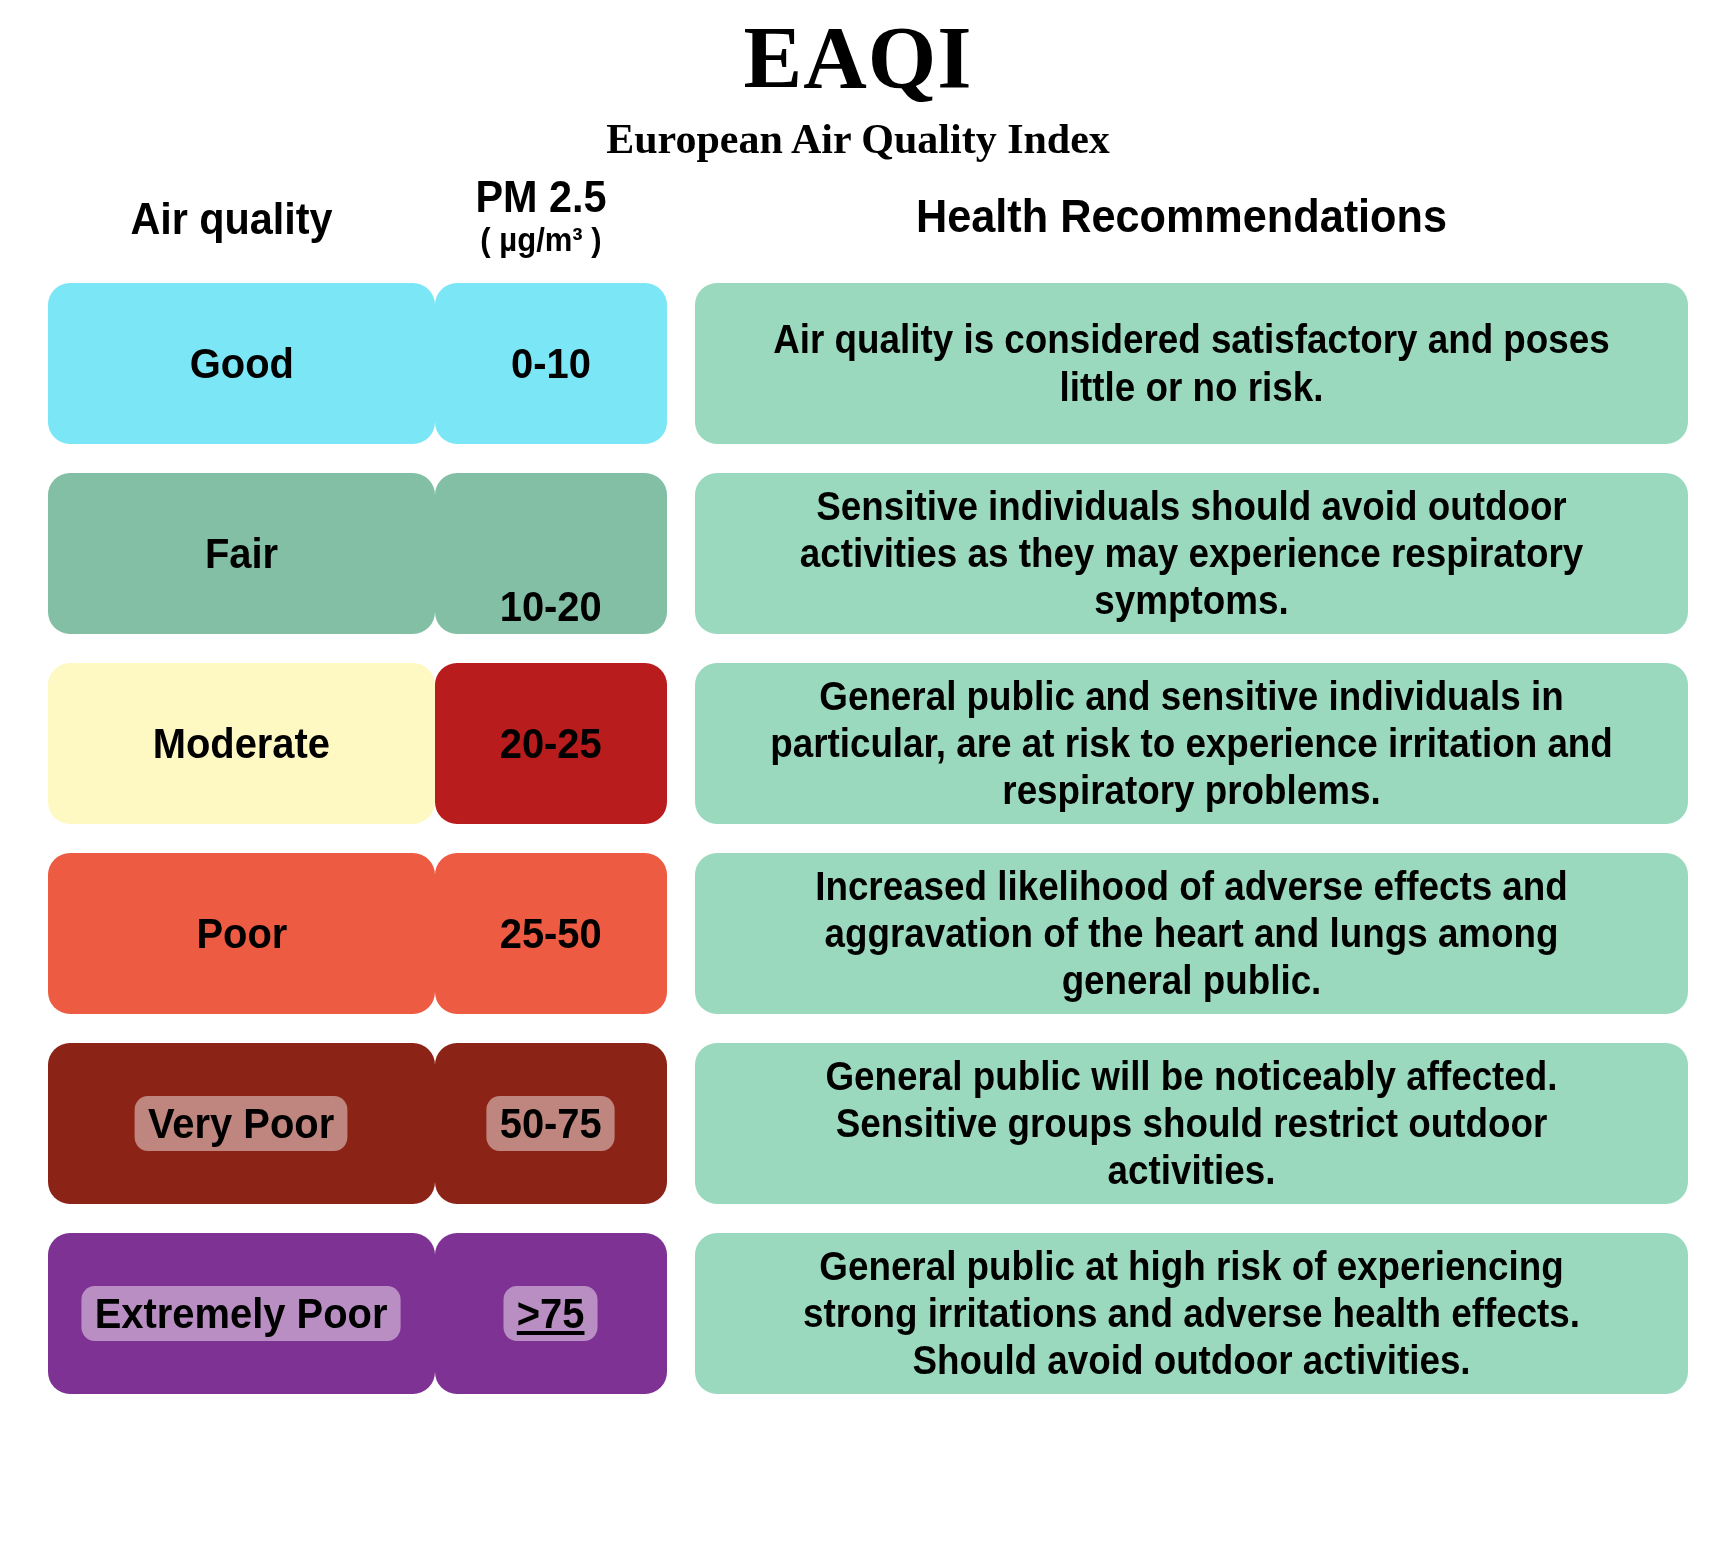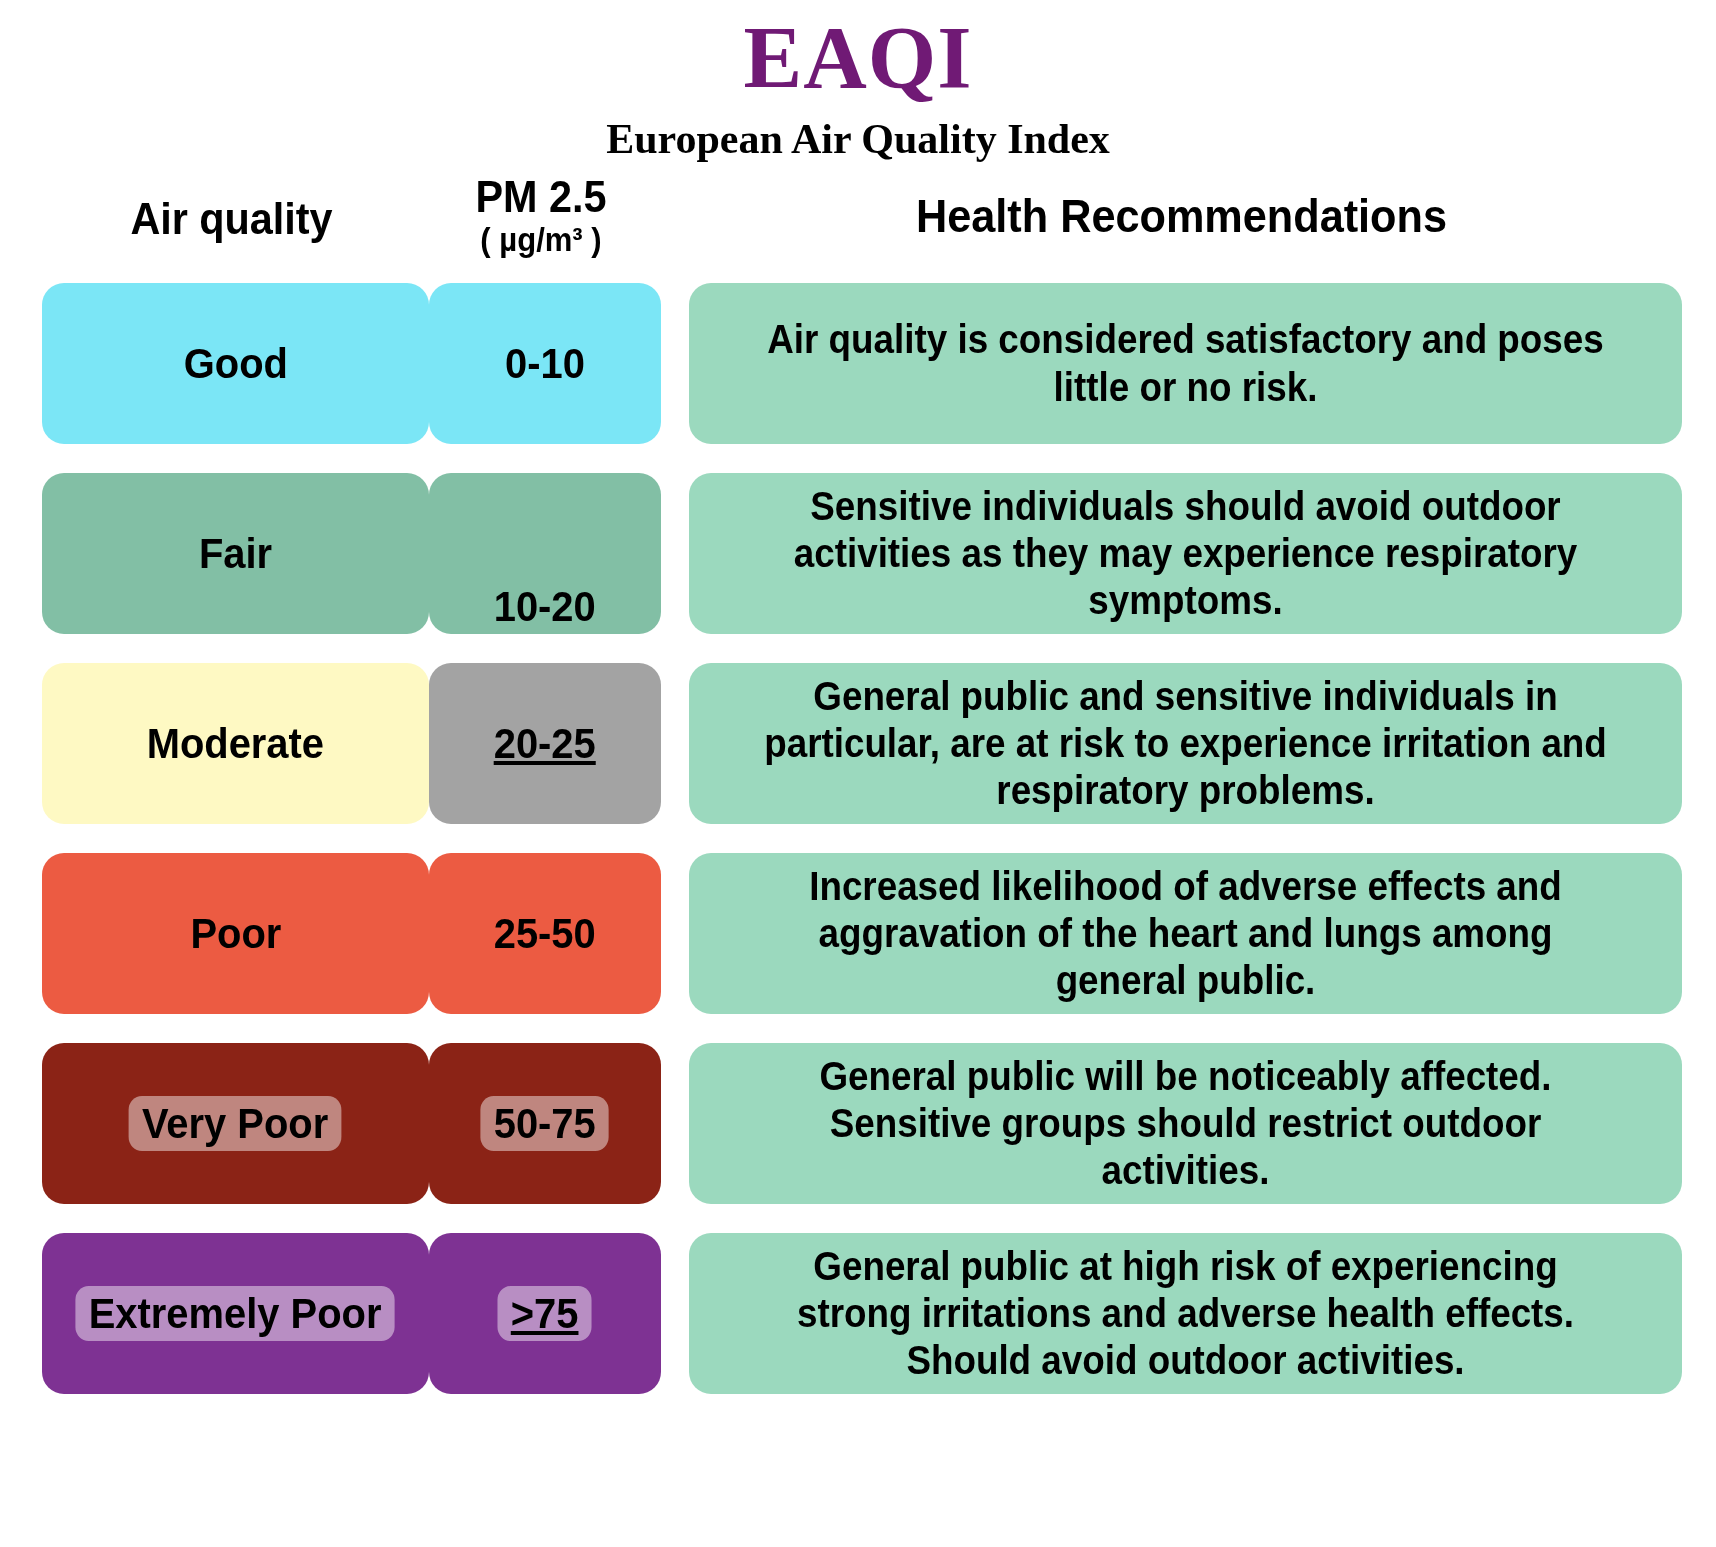--- a/index.html
+++ b/index.html
@@ -26,21 +26,21 @@
     left: 0;
     width: 1716px;
     text-align: center;
   }
   .main-title {
     font-family: "Liberation Serif", "DejaVu Serif", serif;
     font-weight: bold;
     font-size: 88px;
     line-height: 1.0;
     letter-spacing: 1px;
-    color: #701a75;
+    color: #000000;
   }
   .sub-title {
     font-family: "Liberation Serif", "DejaVu Serif", serif;
     font-weight: bold;
     font-size: 42px;
     line-height: 1.1;
     margin-top: 14px;
     color: #000;
   }
 
@@ -63,21 +63,21 @@
   }
   .hdr-air   { left: 38px;  width: 387px; font-size: 44px; top: 22px; }
   .hdr-pm    { left: 425px; width: 232px; font-size: 44px; top: 0px;  }
   .hdr-pm .unit { font-size: 33px; display: block; margin-top: 2px; }
   .hdr-health{ left: 685px; width: 993px; font-size: 46px; top: 18px; }
 
   
   .rows {
     position: absolute;
     top: 283px;
-    left: 4px;
+    left: 10px;
     width: 1404px;
   }
   .row {
     position: relative;
     height: 161px;
     margin-bottom: 29px;
   }
   .cell {
     position: absolute;
     top: 0;
@@ -153,21 +153,21 @@
           <span class="lbl">10-20</span>
         </div>
         <div class="cell cell-health">
           <span class="rec">Sensitive individuals should avoid outdoor activities as they may experience respiratory symptoms.</span>
         </div>
       </div>
       <div class="row">
         <div class="cell cell-quality" style="background: #fef9c3;">
           <span class="lbl">Moderate</span>
         </div>
-        <div class="cell cell-pm" style="background: #a3a3a3; text-decoration: underline;">
+        <div class="cell cell-pm" style="background: #b91c1c;">
           <span class="lbl">20-25</span>
         </div>
         <div class="cell cell-health">
           <span class="rec">General public and sensitive individuals in particular, are at risk to experience irritation and respiratory problems.</span>
         </div>
       </div>
       <div class="row">
         <div class="cell cell-quality" style="background: rgb(236, 91, 66);">
           <span class="lbl">Poor</span>
         </div>

